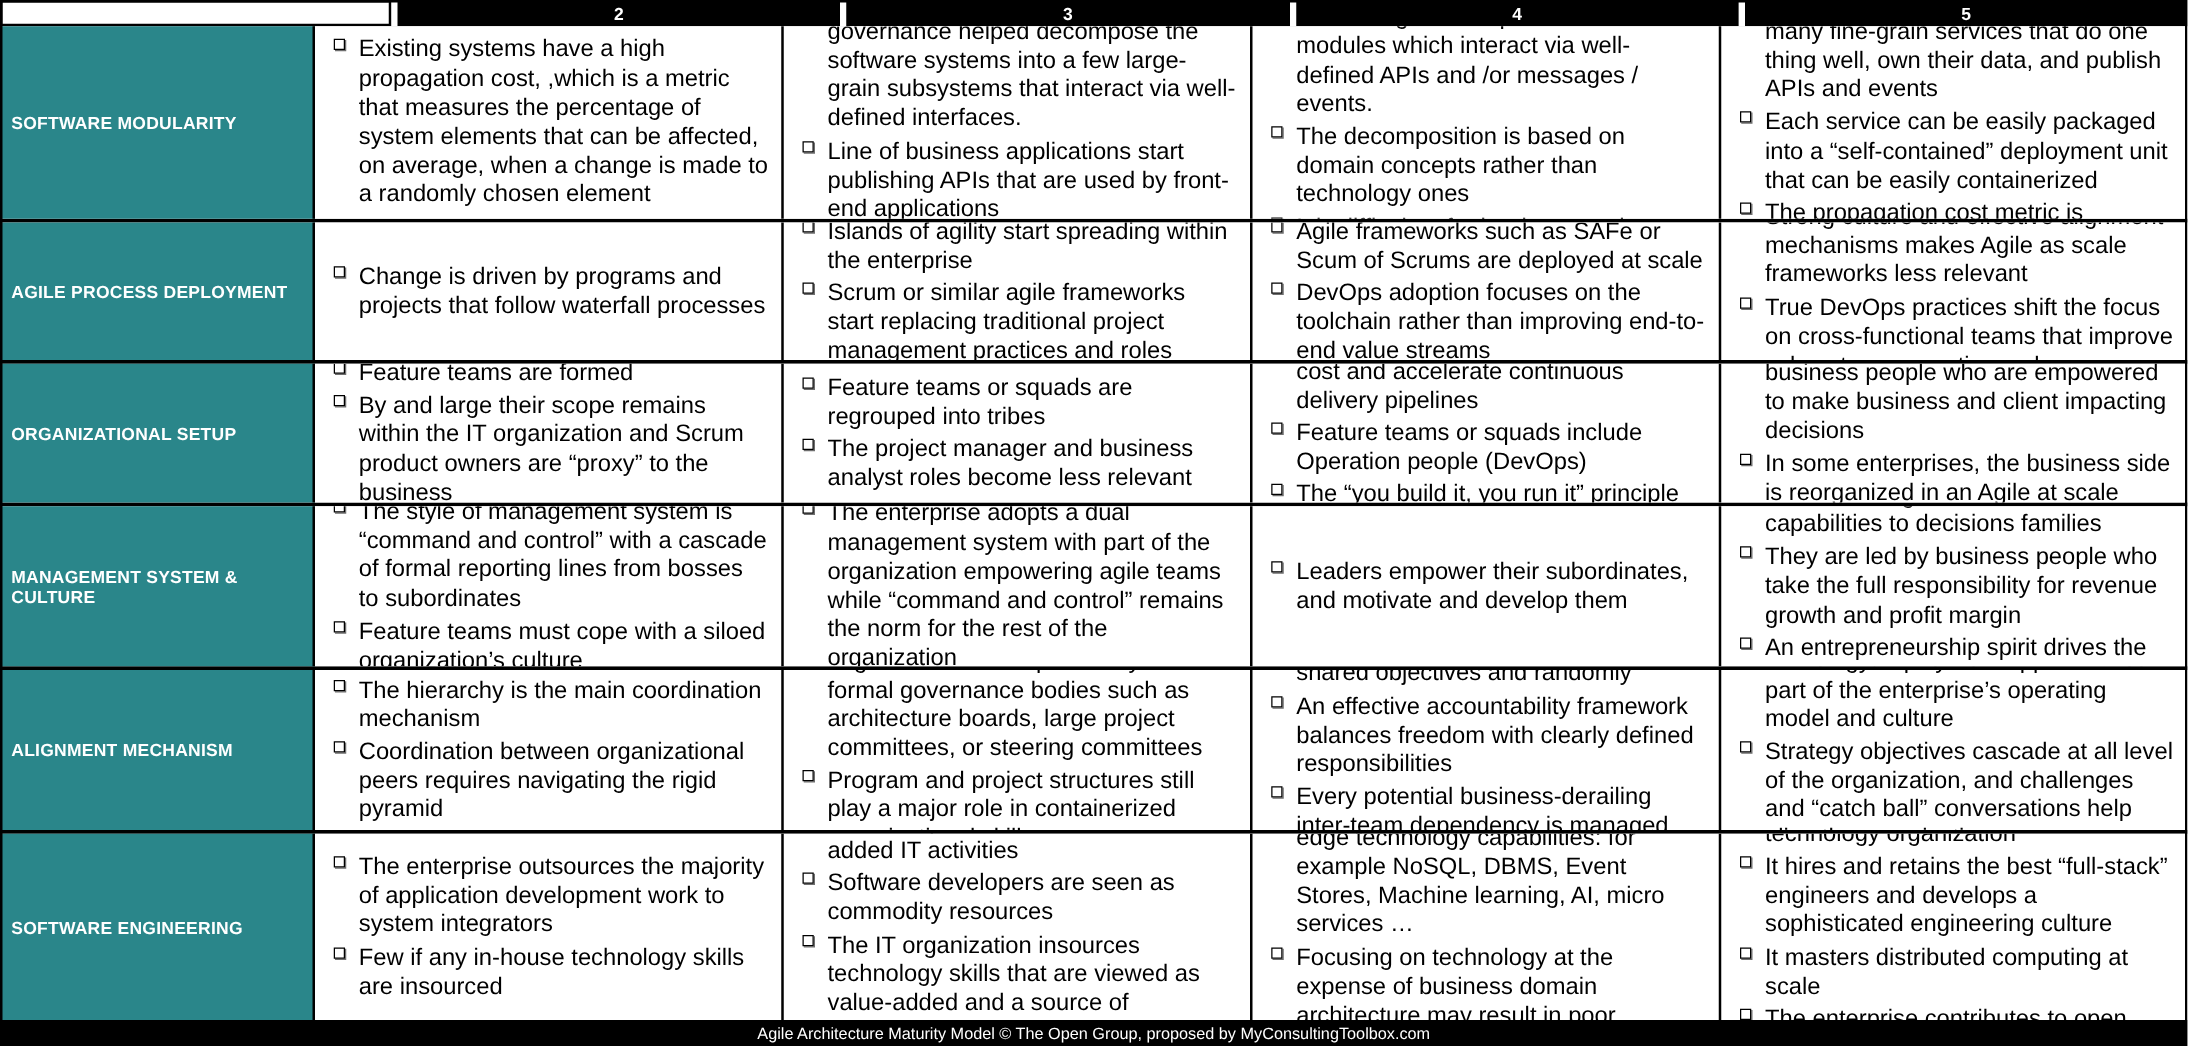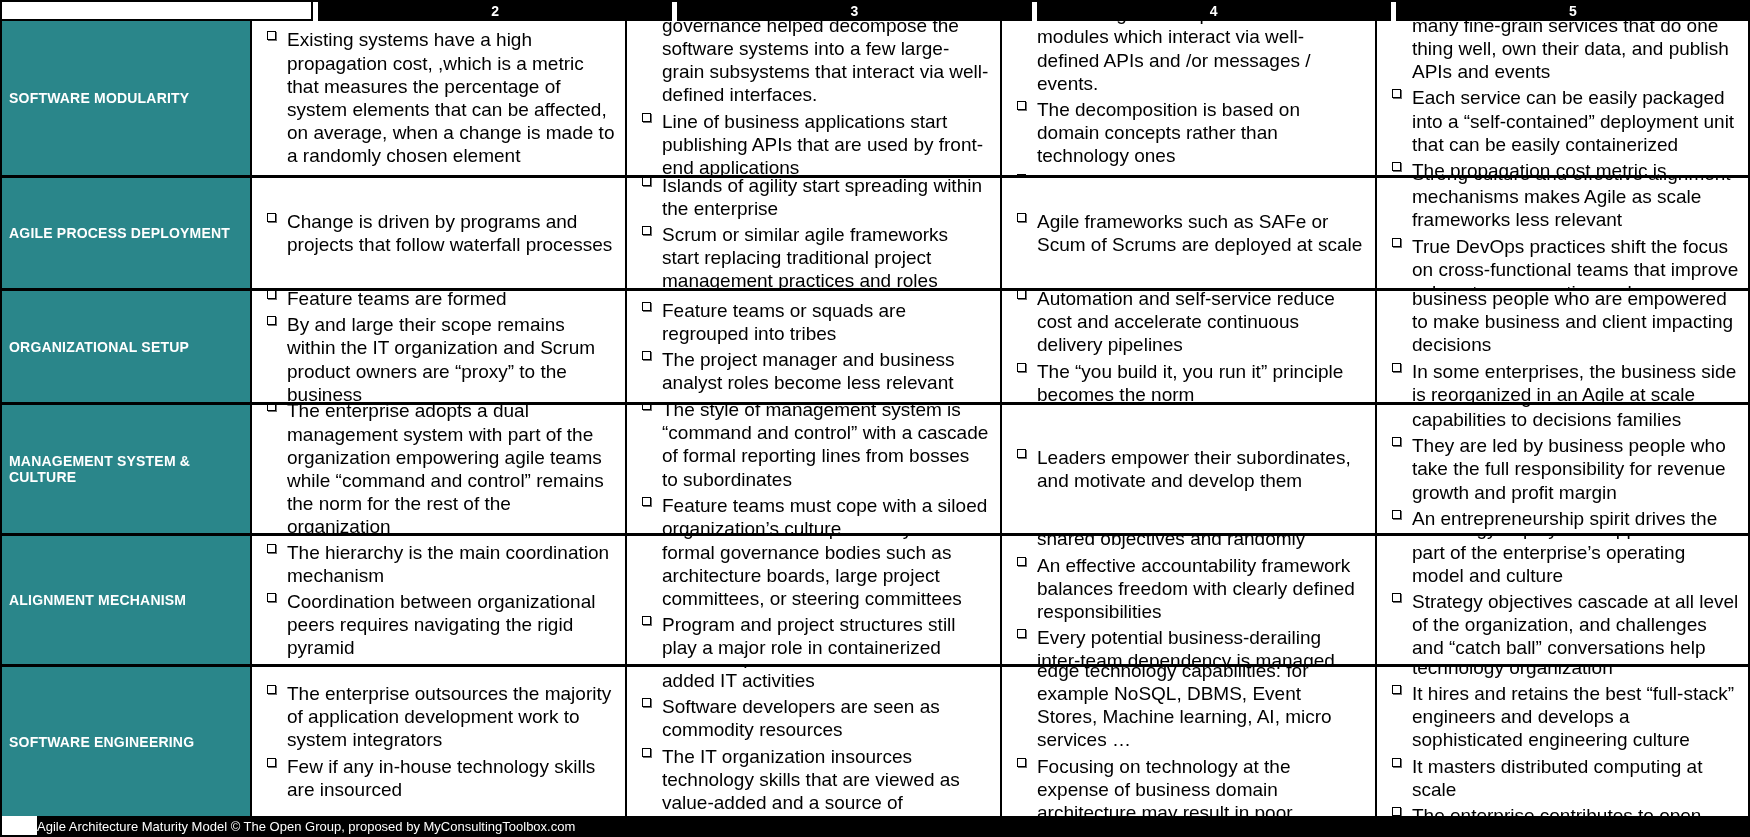--- a/index.html
+++ b/index.html
@@ -70,23 +70,22 @@
     border:1.5px solid #000;
     box-shadow:1px 1px 0 #6e6e6e;
     margin-top:3px;
     background:#fff;
   }
   .btext{ flex:1 1 auto; }
   
   .footer{
     height:21px; flex-shrink:0;
     background:var(--header-bg); color:#fff;
-    display:flex; align-items:center; justify-content:flex-start;
+    display:flex; align-items:center; justify-content:center;
     font-size:13px;
-    margin-left:37px;
   }
 </style>
 </head>
 <body>
 
 <div class="matrix">
   <div class="header-row">
     <div class="corner-cell"></div>
 
   <div class="header-cell">2</div>
@@ -176,20 +175,24 @@
               <span class="btext">Scrum or similar agile frameworks start replacing traditional project management practices and roles</span>
             </div>
           </div>
         </div>
         <div class="cell">
           <div class="bullets">
             <div class="bullet-item">
               <span class="marker"></span>
               <span class="btext">Agile frameworks such as SAFe or Scum of Scrums are deployed at scale</span>
             </div>
+            <div class="bullet-item">
+              <span class="marker"></span>
+              <span class="btext">DevOps adoption focuses on the toolchain rather than improving end-to-end value streams</span>
+            </div>
           </div>
         </div>
         <div class="cell">
           <div class="bullets">
             <div class="bullet-item">
               <span class="marker"></span>
               <span class="btext">Strong culture and effective alignment mechanisms makes Agile as scale frameworks less relevant</span>
             </div>
             <div class="bullet-item">
               <span class="marker"></span>
@@ -225,20 +228,24 @@
           </div>
         </div>
         <div class="cell">
           <div class="bullets">
             <div class="bullet-item">
               <span class="marker"></span>
               <span class="btext">Automation and self-service reduce cost and accelerate continuous delivery pipelines</span>
             </div>
             <div class="bullet-item">
               <span class="marker"></span>
+              <span class="btext">Feature teams or squads include Operation people (DevOps)</span>
+            </div>
+            <div class="bullet-item">
+              <span class="marker"></span>
               <span class="btext">The “you build it, you run it” principle becomes the norm</span>
             </div>
           </div>
         </div>
         <div class="cell">
           <div class="bullets">
             <div class="bullet-item">
               <span class="marker"></span>
               <span class="btext">Feature teams or squad include business people who are empowered to make business and client impacting decisions</span>
             </div>
@@ -248,33 +255,33 @@
             </div>
           </div>
         </div>
       </div>
       <div class="body-row">
         <div class="row-label">MANAGEMENT SYSTEM &amp; CULTURE</div>
         <div class="cell">
           <div class="bullets">
             <div class="bullet-item">
               <span class="marker"></span>
+              <span class="btext">The style of management system is “command and control” with a cascade of formal reporting lines from bosses to subordinates</span>
+            </div>
+            <div class="bullet-item">
+              <span class="marker"></span>
+              <span class="btext">Feature teams must cope with a siloed organization’s culture</span>
+            </div>
+          </div>
+        </div>
+        <div class="cell">
+          <div class="bullets">
+            <div class="bullet-item">
+              <span class="marker"></span>
               <span class="btext">The enterprise adopts a dual management system with part of the organization empowering agile teams while “command and control” remains the norm for the rest of the organization</span>
-            </div>
-          </div>
-        </div>
-        <div class="cell">
-          <div class="bullets">
-            <div class="bullet-item">
-              <span class="marker"></span>
-              <span class="btext">The style of management system is “command and control” with a cascade of formal reporting lines from bosses to subordinates</span>
-            </div>
-            <div class="bullet-item">
-              <span class="marker"></span>
-              <span class="btext">Feature teams must cope with a siloed organization’s culture</span>
             </div>
           </div>
         </div>
         <div class="cell">
           <div class="bullets">
             <div class="bullet-item">
               <span class="marker"></span>
               <span class="btext">Leaders empower their subordinates, and motivate and develop them</span>
             </div>
           </div>

